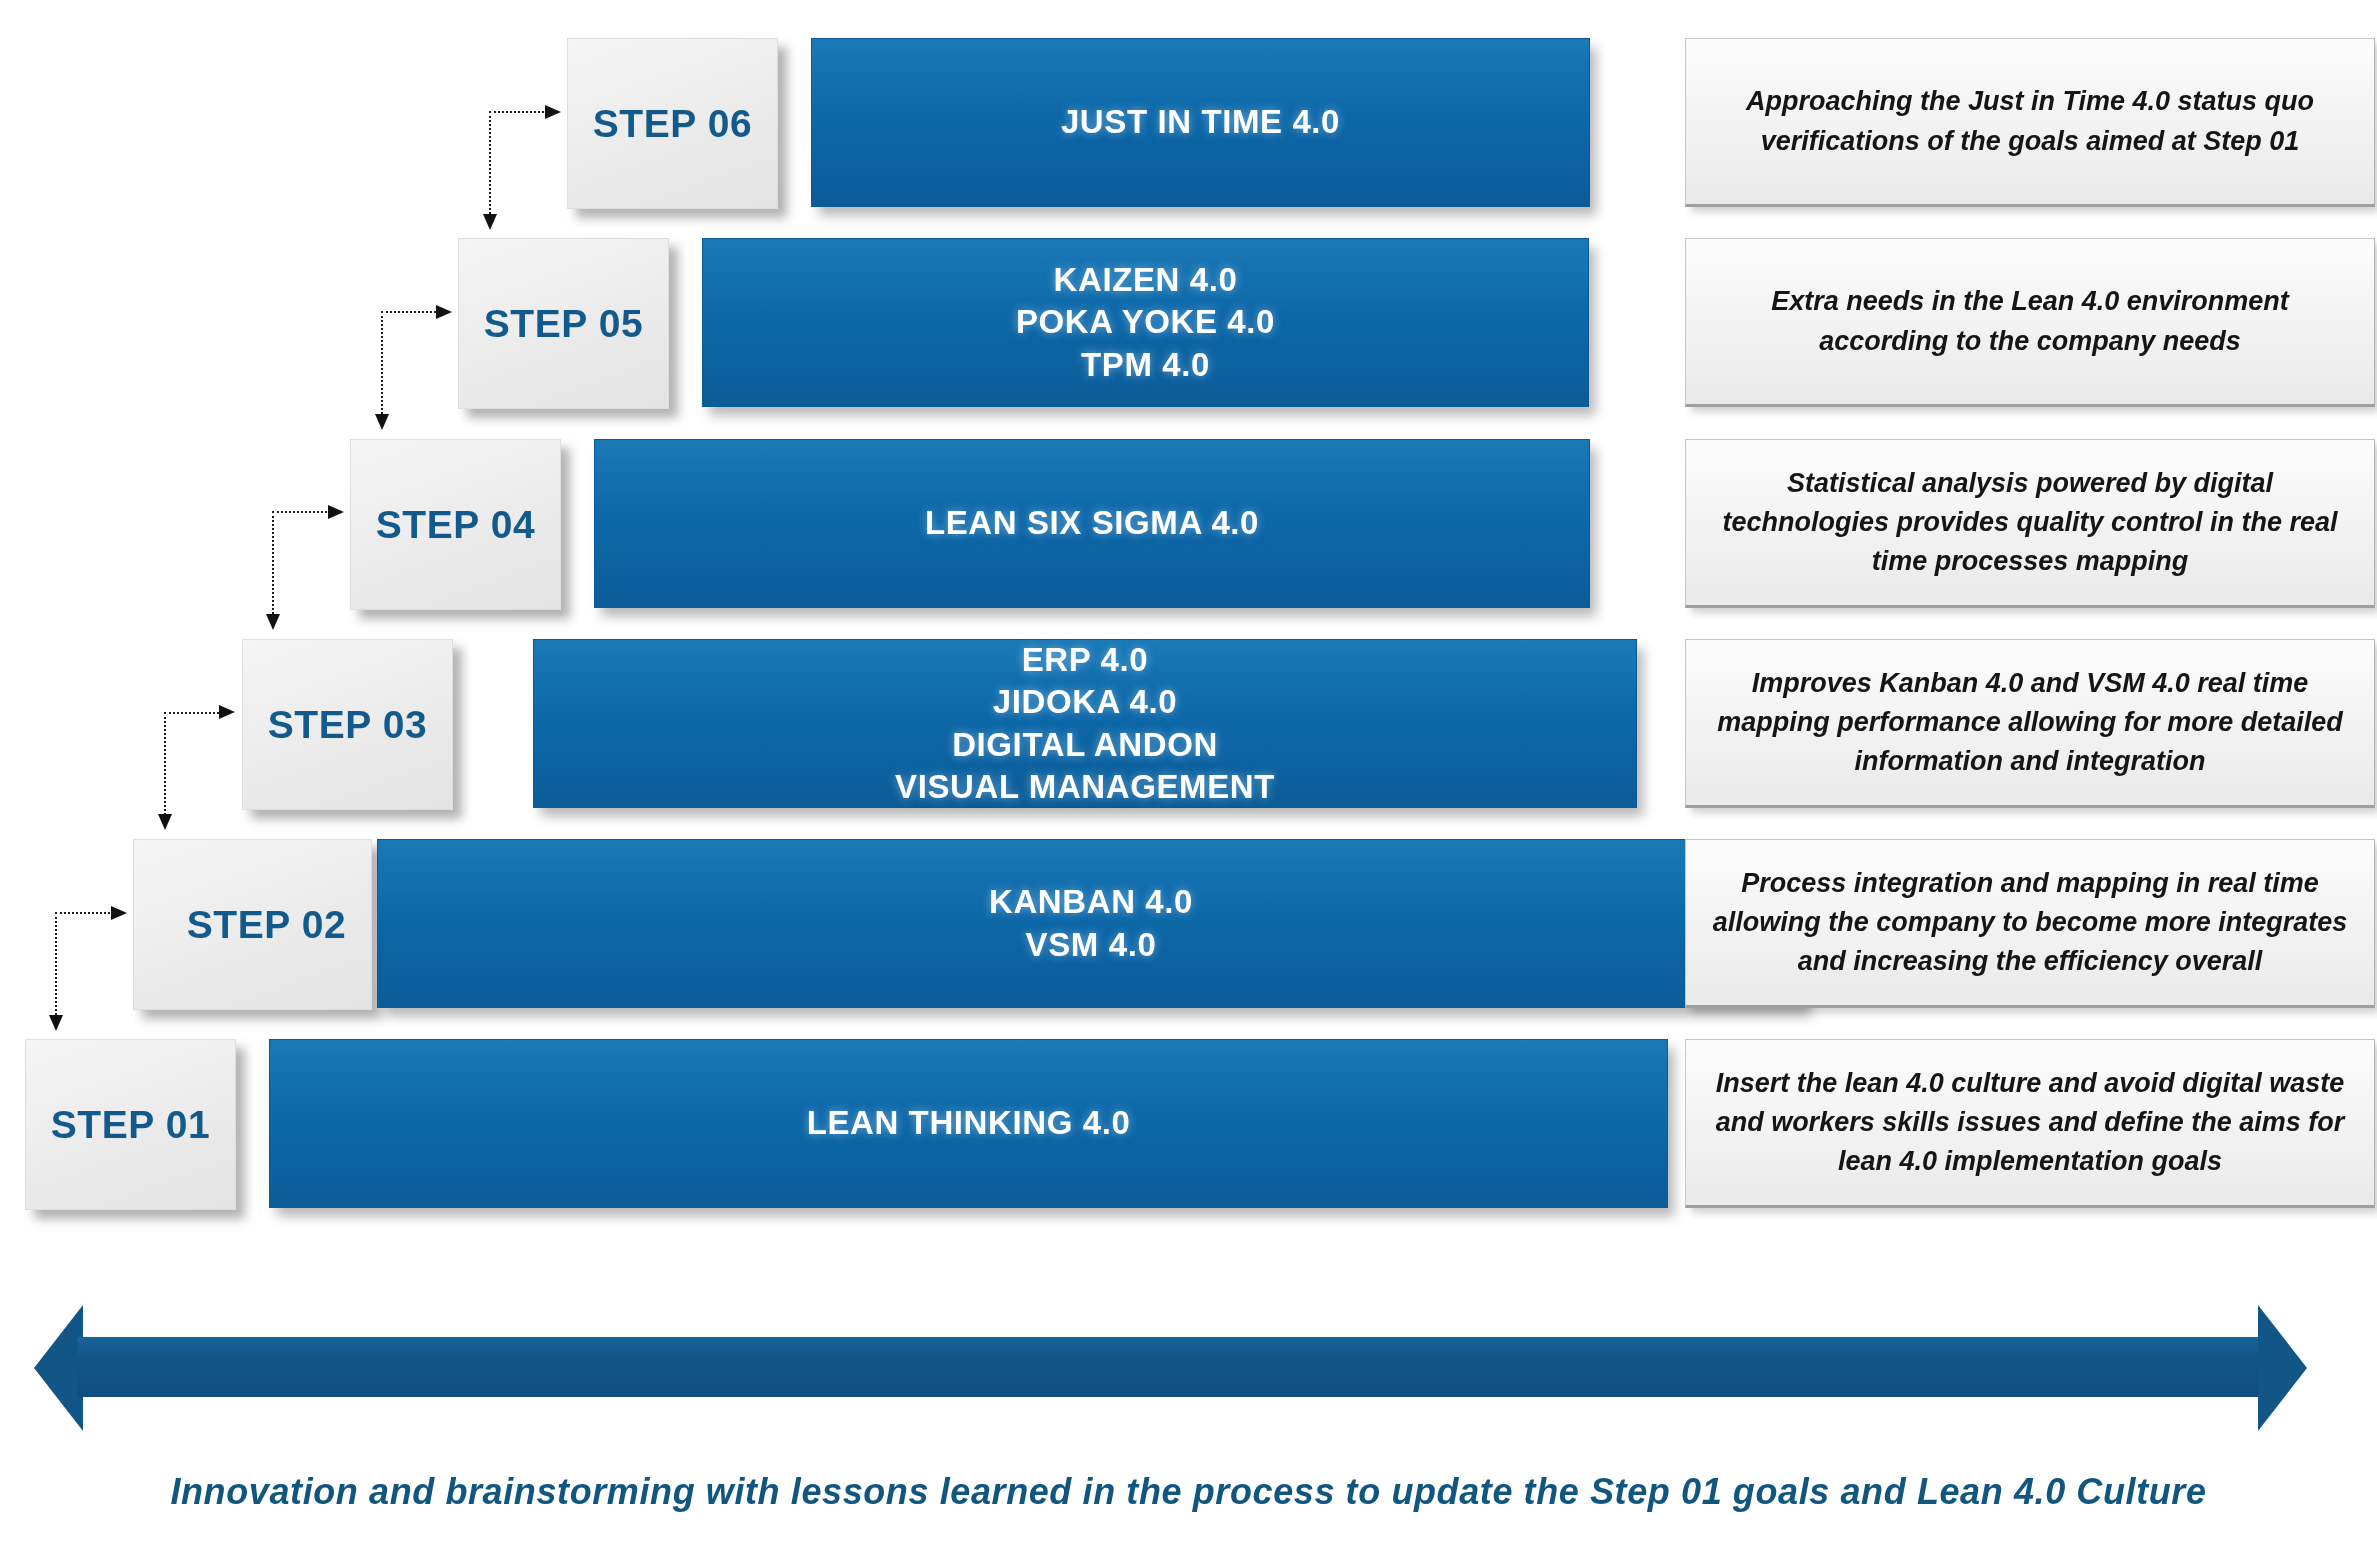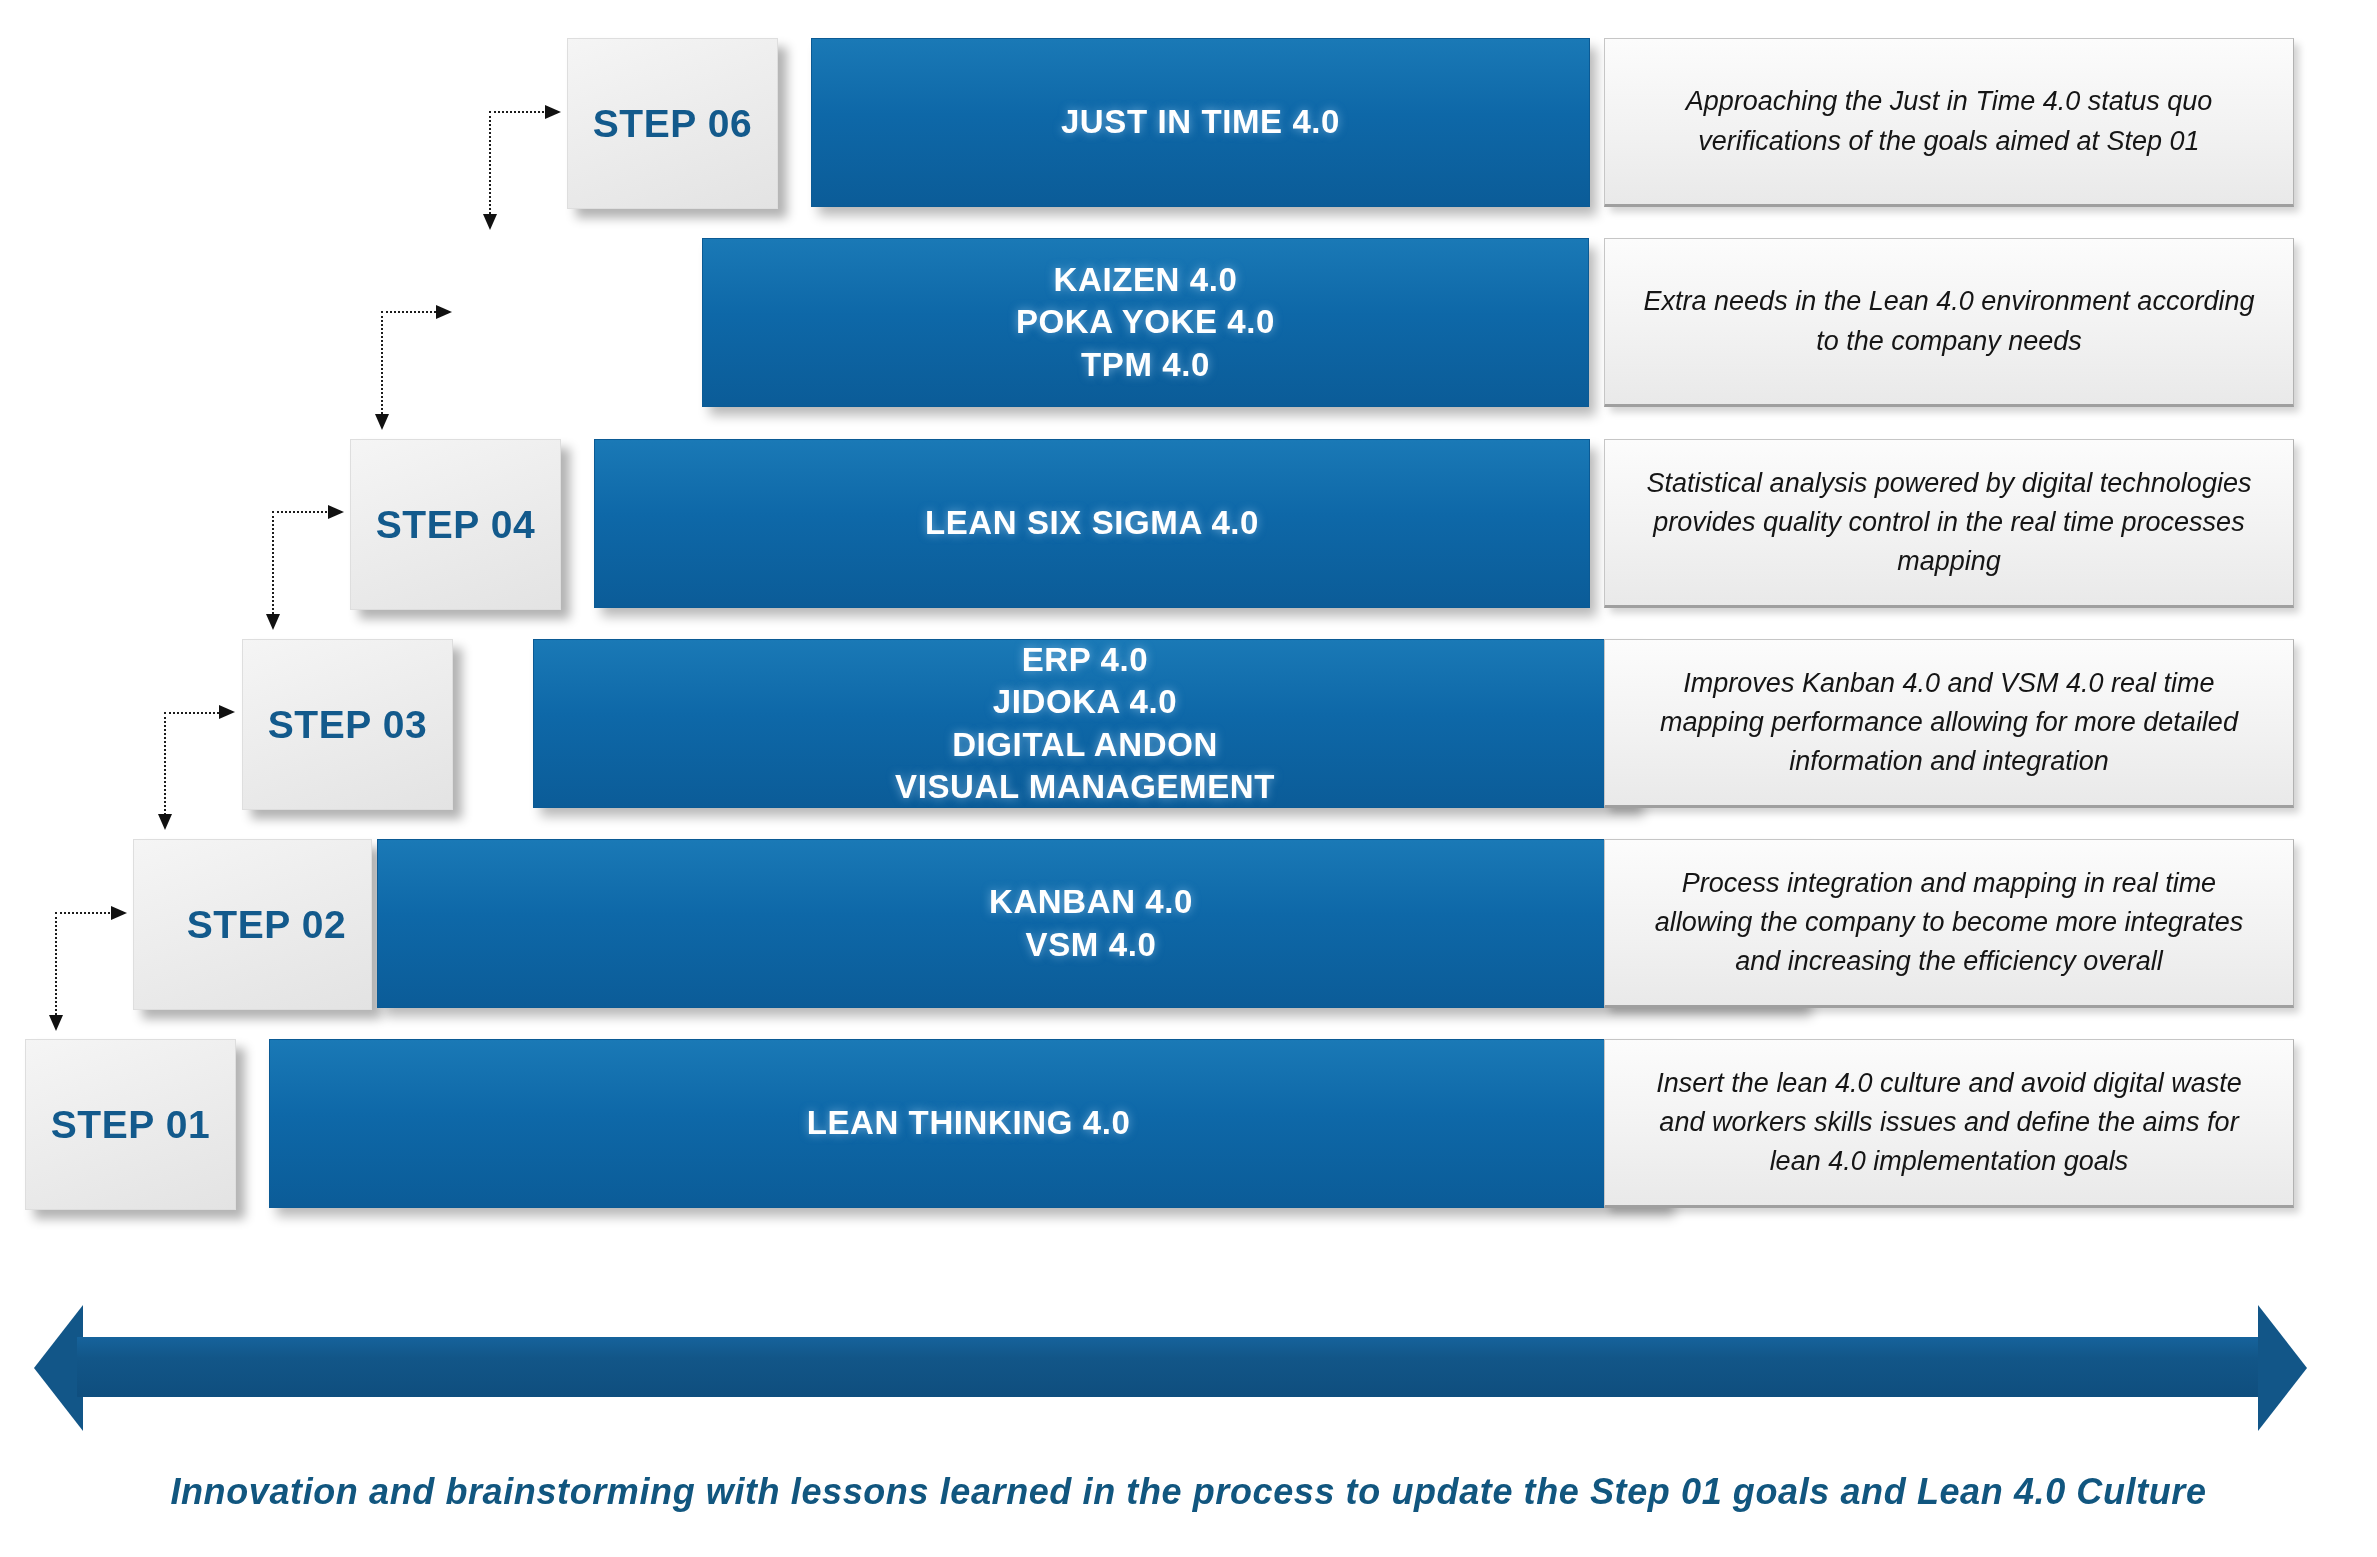--- a/index.html
+++ b/index.html
@@ -50,33 +50,34 @@
     line-height: 1.28;
     text-align: center;
     white-space: pre-line;
     letter-spacing: 0.6px;
     text-shadow: 0 0 10px rgba(190,225,255,0.55);
   }
 
   
   .descbox {
     position: absolute;
-    left: 1604px;
+    left: 1685px;
     width: 690px;
     height: 169px;
     box-sizing: border-box;
     background: linear-gradient(180deg, #fcfcfc 0%, #f1f1f1 60%, #e9e9e9 100%);
     border: 1.2px solid #c6c6c6;
     border-bottom: 3.1px solid #9f9f9f;
     border-right: 1.8px solid #b2b2b2;
     box-shadow: 6.2px 6.2px 7.4px rgba(0,0,0,0.18);
     display: flex;
     align-items: center;
     justify-content: center;
     padding: 0 26px;
+    font-weight: bold;
   }
   .descbox span {
     font-style: italic;
     font-size: 27px;
     line-height: 1.45;
     color: #151515;
     text-align: center;
   }
 
   
@@ -134,20 +135,23 @@
   <div class="stepbox" style="left:567px; top:38px;">
     <span>STEP 06</span>
   </div>
   <div class="bar" style="left:811px; top:38px; width:779px;">
     <span>JUST IN TIME 4.0</span>
   </div>
   <div class="descbox" style="top:38px;">
     <span>Approaching the Just in Time 4.0 status quo verifications of the goals aimed at Step 01</span>
   </div>
 
+  <div class="stepbox" style="left:458px; top:238px;">
+    <span>STEP 05</span>
+  </div>
   <div class="bar" style="left:702px; top:238px; width:887px;">
     <span>KAIZEN 4.0
 POKA YOKE 4.0
 TPM 4.0</span>
   </div>
   <div class="descbox" style="top:238px;">
     <span>Extra needs in the Lean 4.0 environment according to the company needs</span>
   </div>
 
   <div class="stepbox" style="left:350px; top:439px;">

